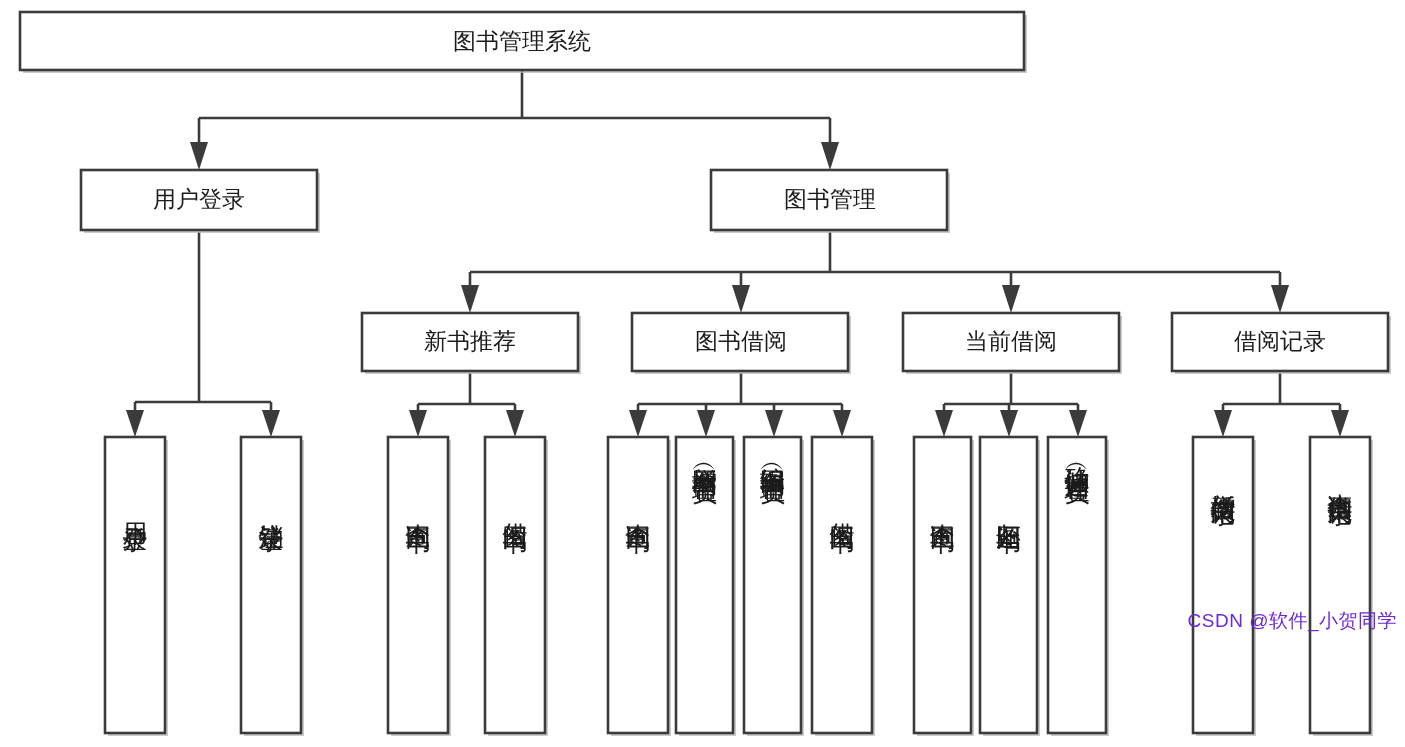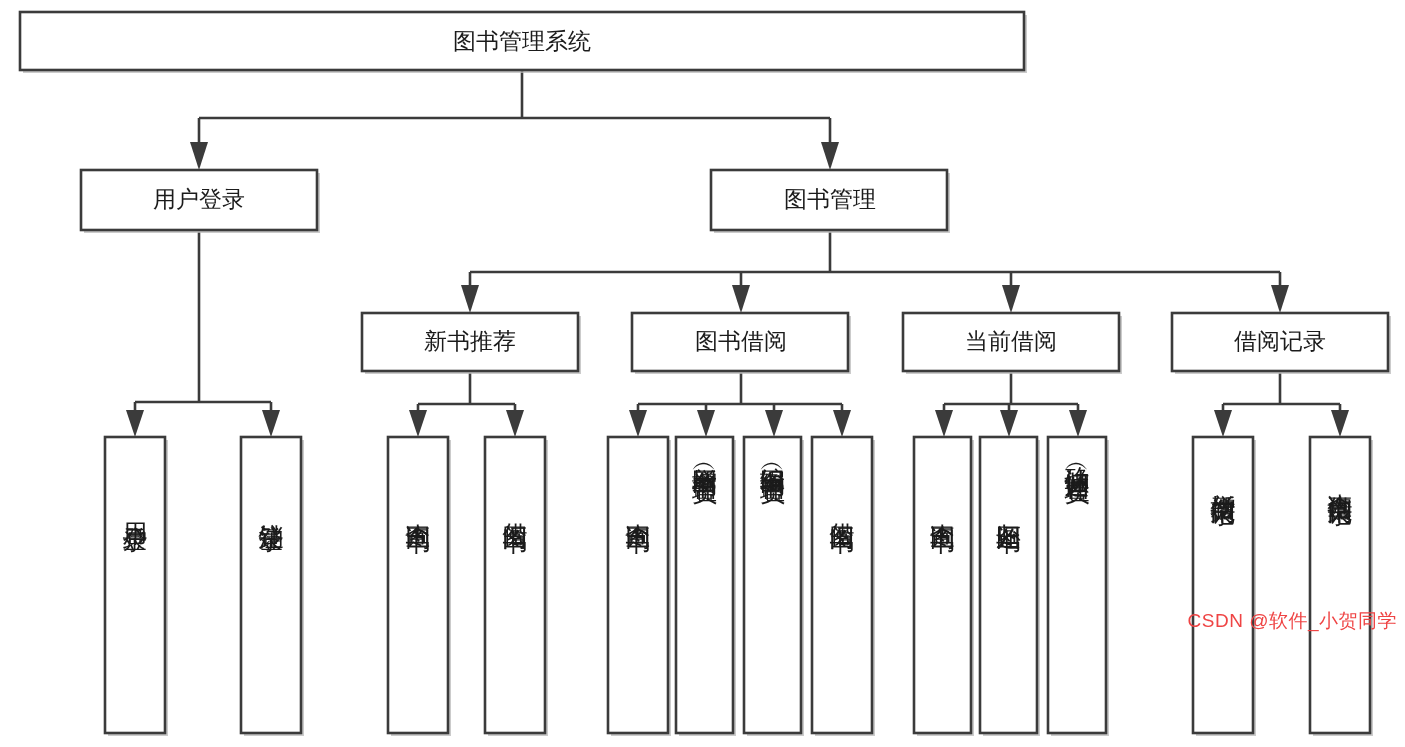--- a/index.html
+++ b/index.html
@@ -69,21 +69,21 @@
     letter-spacing: 2px;
     color: #1b1b1b;
     white-space: nowrap;
   }
   #watermark {
     position: absolute;
     right: 8px;
     bottom: 4px;
     font-family: "Liberation Sans", "DejaVu Sans", sans-serif;
     font-size: 19px;
-    color: #ef4444;
+    color: #6d28d9;
     letter-spacing: 0.5px;
     white-space: nowrap;
   }
 </style>
 </head>
 <body>
 
 <div id="diagram-root">
 
   <svg id="flow" viewBox="0 0 1405 747">

